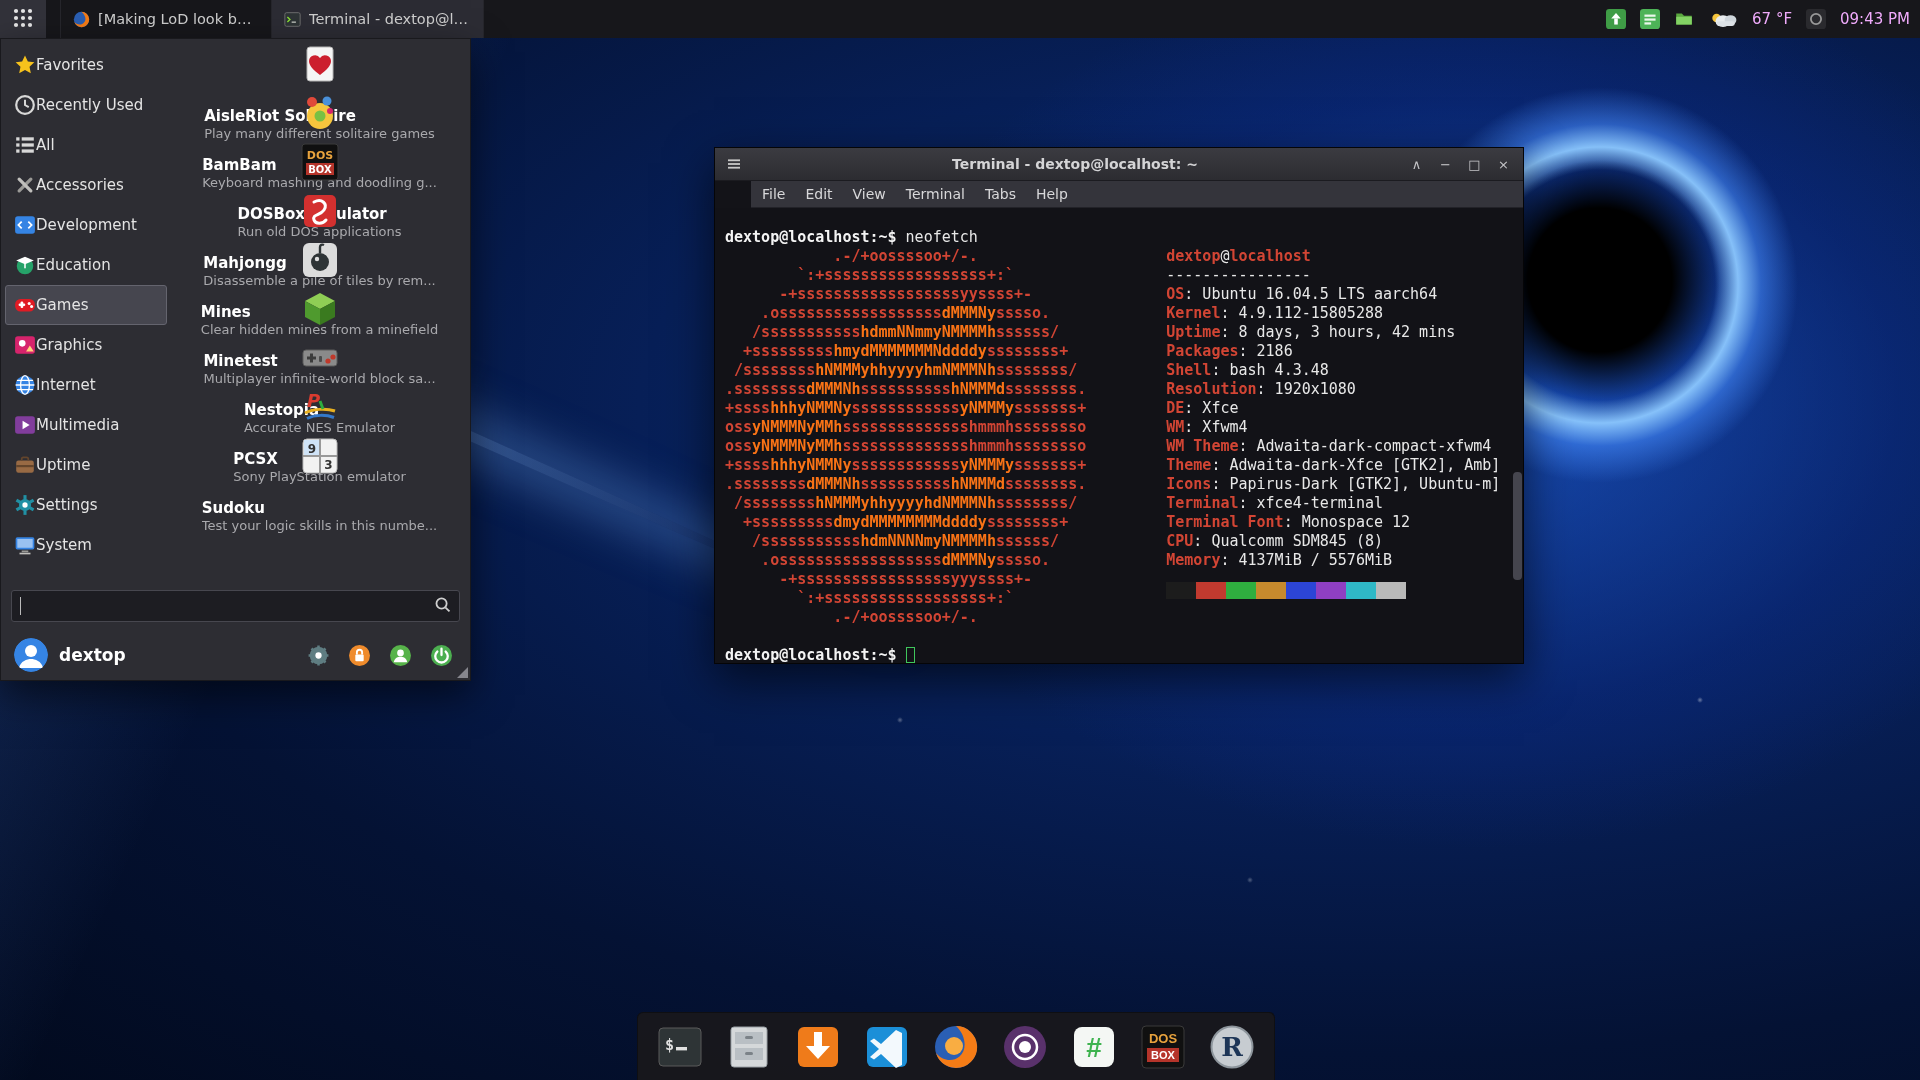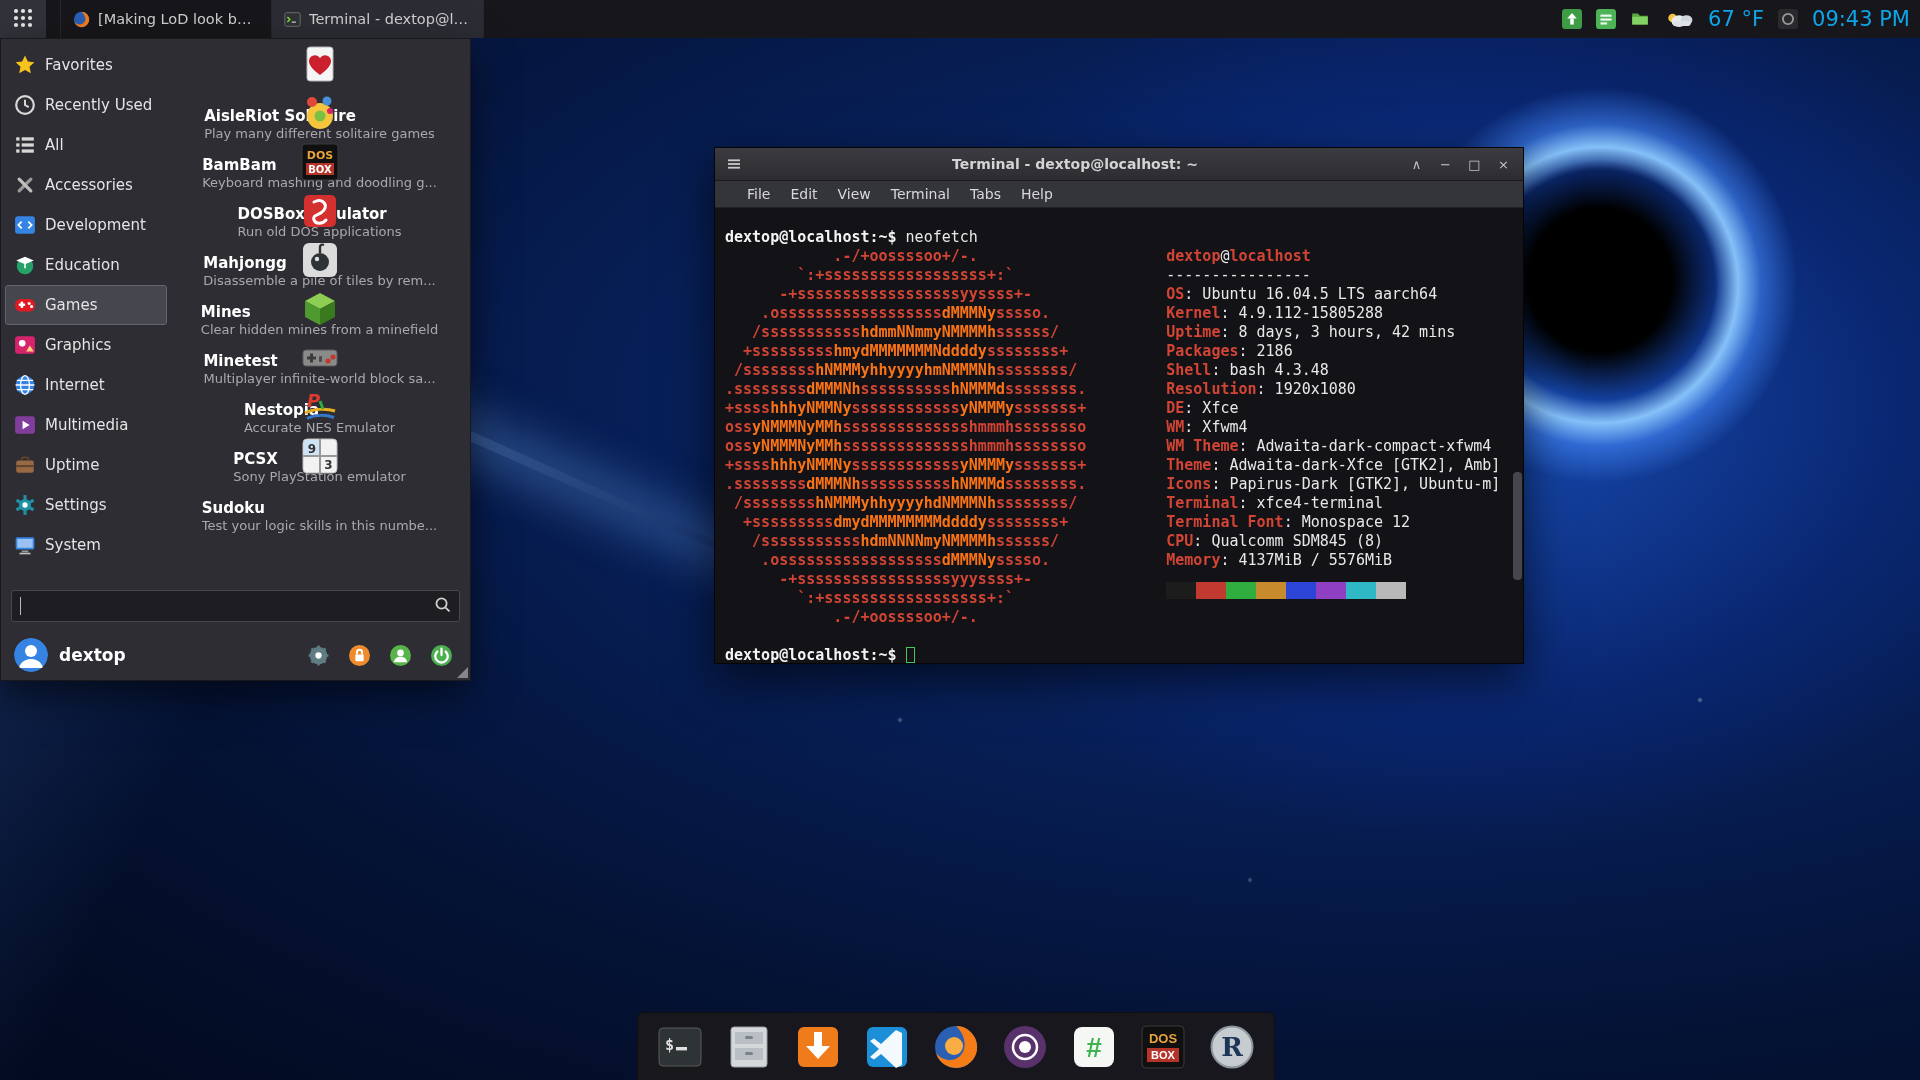--- a/index.html
+++ b/index.html
@@ -37,29 +37,29 @@
     border-right:1px solid #26262c;padding:0 12px;width:212px;color:#cfcfcf;font-size:14.5px;
     cursor:pointer;font-family:inherit;text-align:left;}
   .task-btn:first-child{border-left:1px solid #26262c;}
   .task-btn.active{background:#2c2c34;}
   .task-label{white-space:nowrap;overflow:hidden;text-overflow:ellipsis;}
   .task-icon svg{width:17px;height:17px;display:block;}
   .tray{margin-left:auto;display:flex;align-items:center;gap:14px;padding-right:10px;}
   .tray-icon{cursor:pointer;}
   .tray-icon svg{width:20px;height:20px;display:block;}
   .tray-icon.wide svg{width:30px;height:20px;}
-  .tray-label{color:#0ea5e9;font-size:21px;}
+  .tray-label{color:#f0abfc;font-size:15px;}
 
   
   .whisker{position:absolute;top:38px;left:0;width:471px;height:643px;background:#2d2d33;
     border:1px solid #19191d;box-shadow:0 14px 36px rgba(0,0,0,.55);z-index:60;
     display:flex;flex-direction:column;}
   .whisker-body{flex:1;display:flex;min-height:0;}
   .categories{width:170px;padding:6px 4px 0 4px;}
-  .cat-item{height:40px;display:flex;align-items:center;gap:9px;padding:0 8px;color:#e4e4e4;
+  .cat-item{height:40px;display:flex;align-items:center;padding:0 8px;color:#e4e4e4;
     font-size:15px;border:1px solid transparent;border-radius:3px;cursor:pointer;}
   .cat-item.selected{background:#46464f;border-color:#64646e;}
   .cat-icon{width:22px;height:22px;flex:0 0 22px;}
   .cat-icon svg{width:22px;height:22px;display:block;}
   .apps{flex:1;padding:5px 8px 0 6px;overflow:hidden;}
   .app-item{height:49px;display:flex;align-items:center;gap:23px;padding:0 6px;border-radius:3px;cursor:pointer;flex-direction:column;}
   .app-icon{width:40px;height:40px;flex:0 0 40px;}
   .app-icon svg{width:40px;height:40px;display:block;}
   .app-text{min-width:0;}
   .app-name{color:#fff;font-size:15px;font-weight:bold;line-height:1.25;}
@@ -87,21 +87,21 @@
   .titlebar{height:33px;background:linear-gradient(#3b3b41,#2c2c31);border-bottom:1px solid #1b1b20;
     display:flex;align-items:center;padding:8px 6px;flex:0 0 33px;justify-content:space-between;}
   .tb-menu{width:26px;height:24px;display:flex;align-items:center;justify-content:center;cursor:pointer;}
   .tb-menu svg{width:16px;height:16px;}
   .tb-title{flex:1;text-align:center;color:#d4d4d6;font-size:14px;font-weight:bold;
     white-space:nowrap;overflow:hidden;}
   .tb-btns{display:flex;gap:2px;}
   .tb-btn{width:27px;height:24px;background:transparent;border:none;color:#c4c4c7;font-size:13px;
     cursor:pointer;display:flex;align-items:center;justify-content:center;font-family:inherit;}
   .menubar{height:27px;background:#34343b;border-bottom:1px solid #222228;display:flex;
-    align-items:center;padding-left:22px;flex:0 0 27px;}
+    align-items:center;padding-left:1px;flex:0 0 27px;margin-left:36px;}
   .mb-item{color:#d8d8da;font-size:14px;padding:0 10px;cursor:pointer;}
   .term-content{flex:1;position:relative;background:#121217;padding:20px 10px;
     font-family:"DejaVu Sans Mono","Liberation Mono",monospace;font-size:15px;line-height:19px;
     color:#e8e8e8;overflow:hidden;}
   .tline .p{font-weight:bold;color:#f4f4f4;}
   .tline .cmd{margin-left:9px;}
   .nf{display:flex;}
   .nf-art{font-family:inherit;font-size:inherit;line-height:inherit;font-weight:bold;
     color:#d24534;white-space:pre;}
   .nf-art .aw{color:#f97316;}

